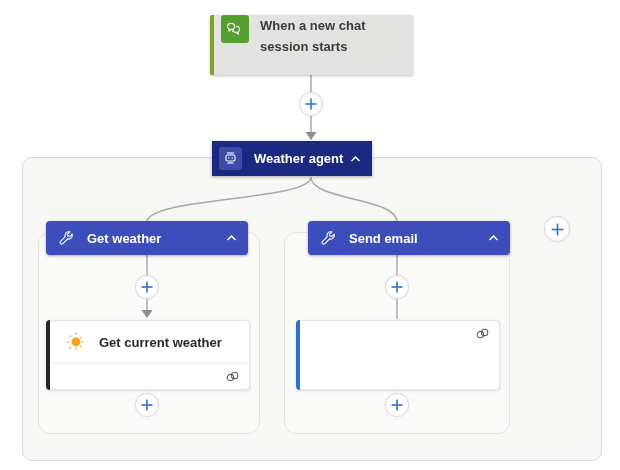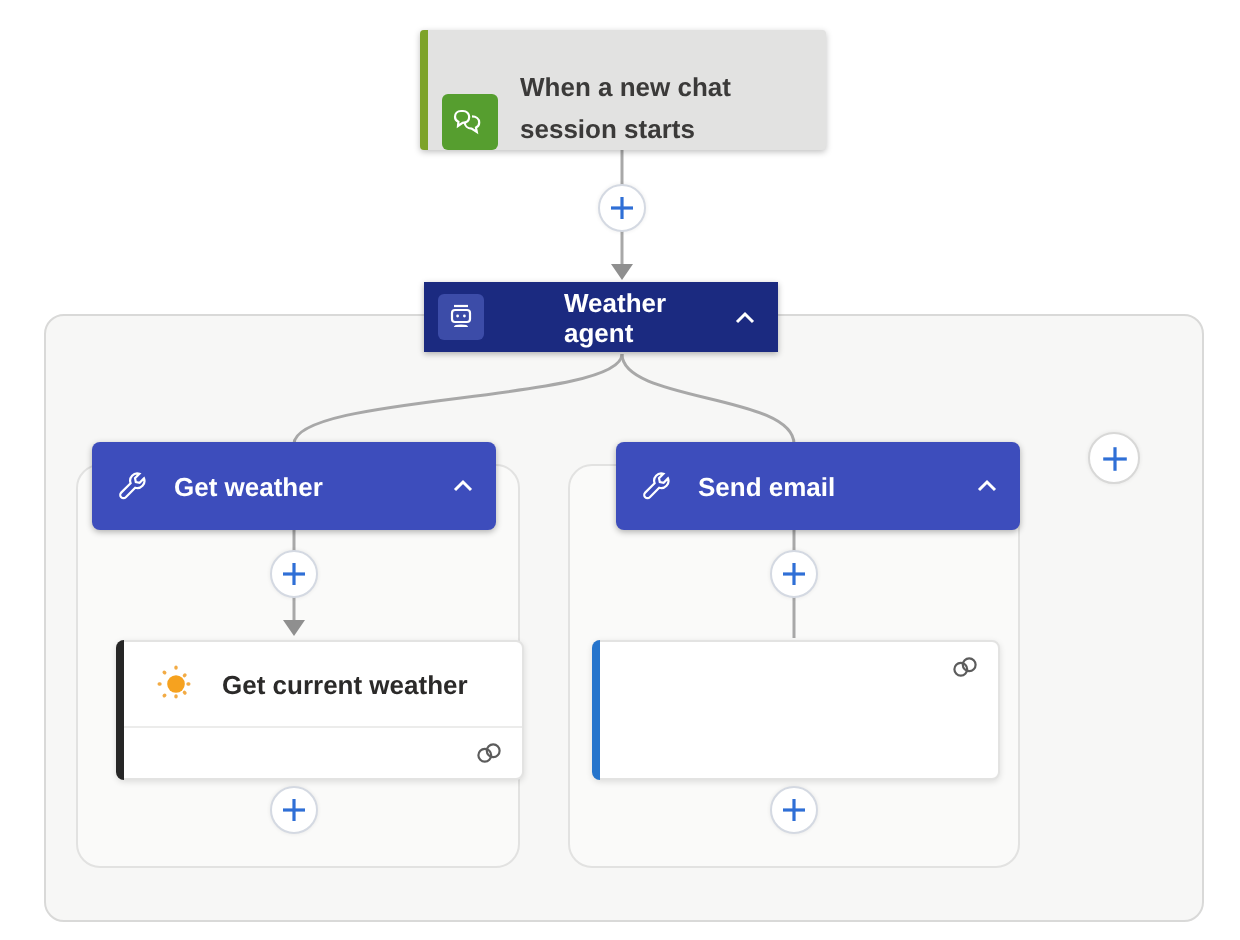--- a/index.html
+++ b/index.html
@@ -10,46 +10,46 @@
     background:#f7f7f6;border:1px solid #d9d9d8;border-radius:10px;z-index:1;}
   .branch-scope{position:absolute;background:#fafaf9;border:1px solid #e2e2e1;border-radius:12px;z-index:2;}
   .branch-scope.b1{left:38px;top:232px;width:220px;height:200px;}
   .branch-scope.b2{left:284px;top:232px;width:224px;height:200px;}
 
   
   .connectors{position:absolute;left:0;top:0;width:620px;height:470px;pointer-events:none;z-index:5;}
 
   
   .trigger-card{position:absolute;left:210px;top:15px;width:203px;height:60px;background:#e2e2e1;
-    border-radius:2px;box-shadow:0 1px 3px rgba(0,0,0,.25);display:flex;align-items:flex-end;z-index:10;cursor:pointer;}
+    border-radius:2px;box-shadow:0 1px 3px rgba(0,0,0,.25);display:flex;align-items:flex-start;z-index:10;cursor:pointer;}
   .trigger-stripe{position:absolute;left:0;top:0;width:4px;height:100%;background:#7da32a;border-radius:2px 0 0 2px;}
   .trigger-icon{width:28px;height:28px;margin-left:11px;border-radius:3px;background:#569e2f;
     display:flex;align-items:center;justify-content:center;flex:none;}
   .trigger-title{margin-left:11px;width:150px;font-size:13px;font-weight:700;color:#3b3a39;line-height:21px;}
 
   
-  .agent-card{position:absolute;left:212px;top:141px;width:177px;height:35px;background:#1b2a80;
-    border-radius:0;box-shadow:0 1px 3px rgba(0,0,0,.3);display:flex;align-items:center;z-index:10;cursor:pointer;gap:28px;}
+  .agent-card{position:absolute;left:212px;top:141px;width:160px;height:35px;background:#1b2a80;
+    border-radius:0;box-shadow:0 1px 3px rgba(0,0,0,.3);display:flex;align-items:center;z-index:10;cursor:pointer;}
   .agent-icon{width:23px;height:23px;margin-left:7px;border-radius:3px;background:#3c4ca8;
     display:flex;align-items:center;justify-content:center;flex:none;}
   .agent-label{margin-left:12px;font-size:13px;font-weight:700;color:#ffffff;flex:1;}
   .chev{margin-right:10px;flex:none;display:flex;}
 
   
-  .branch-header{position:absolute;width:202px;height:44px;background:#3d4dbc;border-radius:4px;
+  .branch-header{position:absolute;width:202px;height:34px;background:#3d4dbc;border-radius:4px;
     box-shadow:0 1px 3px rgba(0,0,0,.3);display:flex;align-items:center;z-index:10;cursor:pointer;}
   .branch-header.b1{left:46px;top:221px;}
   .branch-header.b2{left:308px;top:221px;}
   .branch-header .tool-icon{margin-left:13px;display:flex;flex:none;}
   .branch-header .branch-label{margin-left:13px;font-size:13px;font-weight:700;color:#fff;flex:1;}
 
   
   .action-card{position:absolute;width:202px;height:68px;background:#fff;border:1px solid #e3e3e2;
     border-radius:4px;box-shadow:0 1px 3px rgba(0,0,0,.12);z-index:10;cursor:pointer;}
-  .action-card.a1{left:46px;top:320px;margin-left:12px;}
+  .action-card.a1{left:46px;top:320px;}
   .action-card.a2{left:296px;top:320px;}
   .action-stripe{position:absolute;left:-1px;top:-1px;width:4px;height:calc(100% + 2px);border-radius:4px 0 0 4px;}
   .action-card.a1 .action-stripe{background:#262626;}
   .action-card.a2 .action-stripe{background:#2574cc;}
   .action-top{height:42px;display:flex;align-items:center;border-bottom:1px solid #ececeb;}
   .action-top .action-icon{margin-left:18px;display:flex;flex:none;}
   .action-label{margin-left:12px;font-size:13px;font-weight:700;color:#2b2a29;}
   .action-footer{height:25px;display:flex;align-items:center;justify-content:flex-end;}
   .conn-icon{margin-right:9px;display:flex;cursor:pointer;}
 

